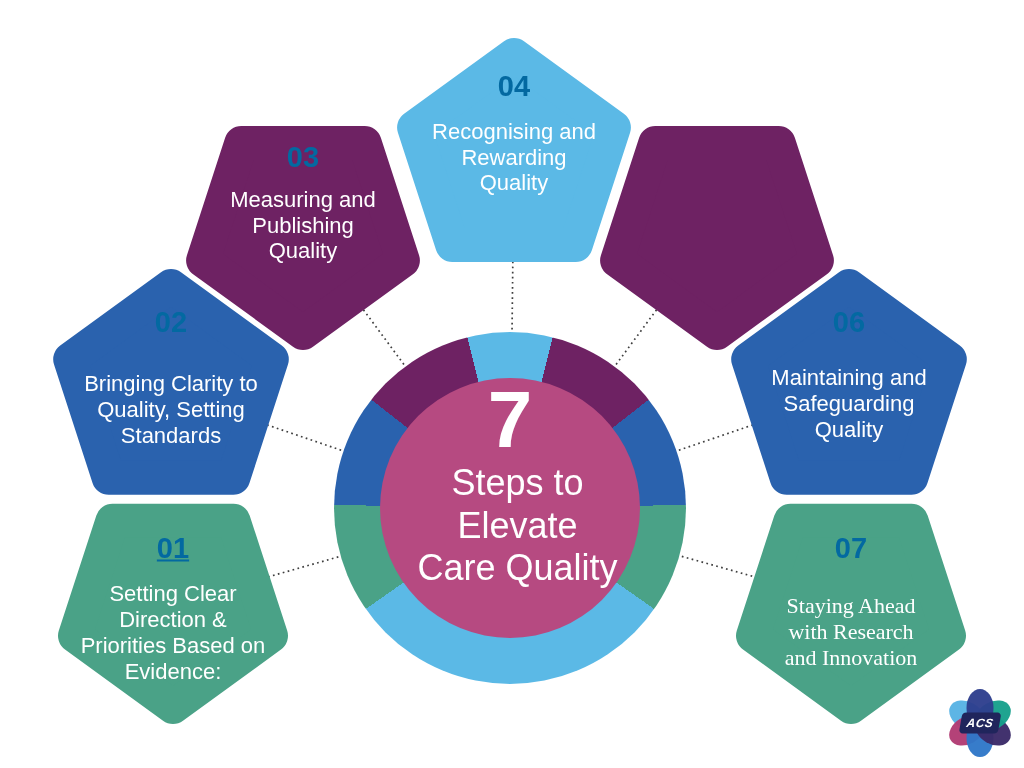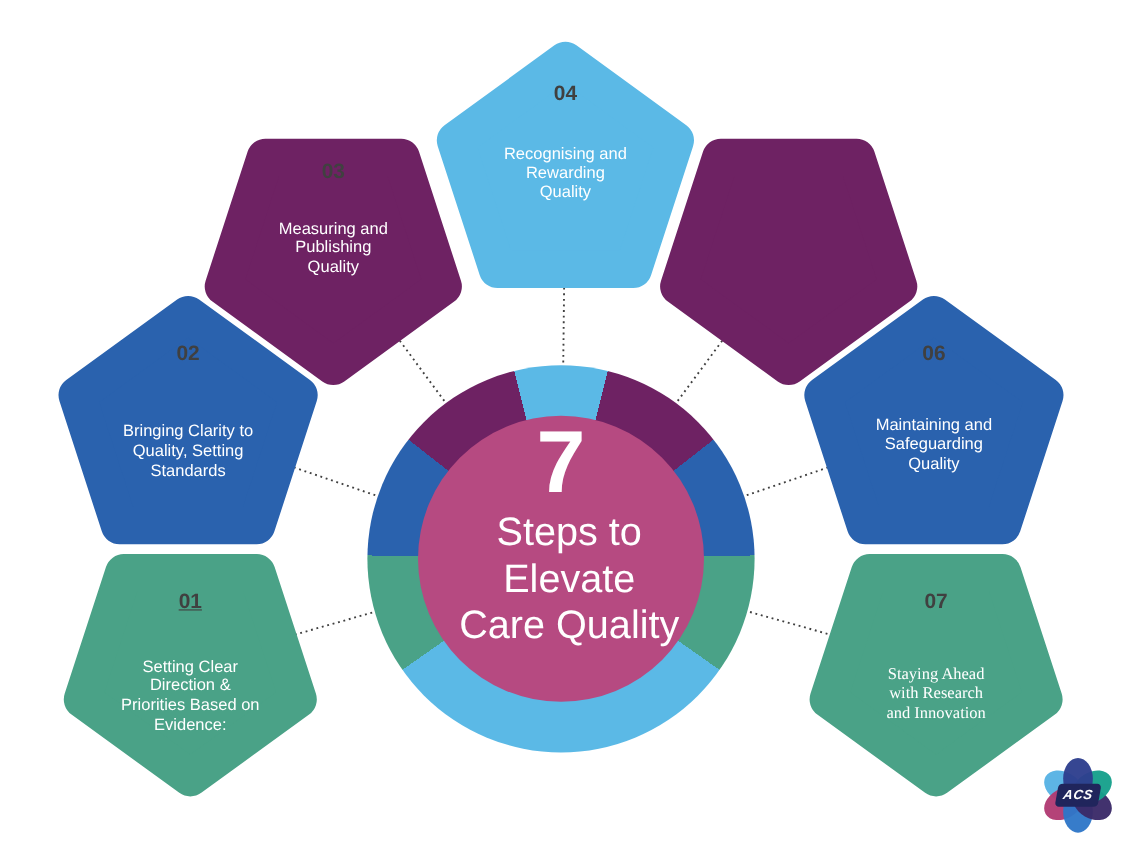--- a/index.html
+++ b/index.html
@@ -16,26 +16,26 @@
     position:absolute;left:380px;top:378px;width:260px;height:260px;
     border-radius:50%;display:flex;flex-direction:column;align-items:center;
     justify-content:center;box-sizing:border-box;padding-bottom:46px;gap:2px;
     text-align:center;color:#fff;
   }
   .big-num{font-size:80px;font-weight:bold;line-height:1;}
   .center-title{font-size:36px;font-weight:normal;line-height:1.18;white-space:pre-line;margin-left:15px;}
   .pent{position:absolute;}
   .pent svg{position:absolute;left:0;top:0;overflow:visible;}
   .pent-num{
-    position:absolute;left:0;right:0;text-align:center;color:#404040;
-    font-size:19px;font-weight:bold;transform:translateY(-50%);
+    position:absolute;left:0;right:0;text-align:center;color:#0369a1;
+    font-size:29px;font-weight:bold;transform:translateY(-50%);
   }
   .pent-label{
     position:absolute;left:4px;right:4px;text-align:center;color:#fff;
-    font-size:15px;line-height:1.18;transform:translateY(-50%);white-space:pre-line;
+    font-size:22px;line-height:1.18;transform:translateY(-50%);white-space:pre-line;
   }
   .logo{position:absolute;left:941px;top:684px;width:78px;height:78px;}
   .petal{
     position:absolute;left:50%;top:50%;width:27px;height:38px;
     border-radius:50%;opacity:.96;
   }
   .logo-badge{
     position:absolute;left:50%;top:50%;
     transform:translate(-50%,-50%) skewX(-10deg);
     background:#20255c;color:#fff;font-weight:bold;font-style:italic;

